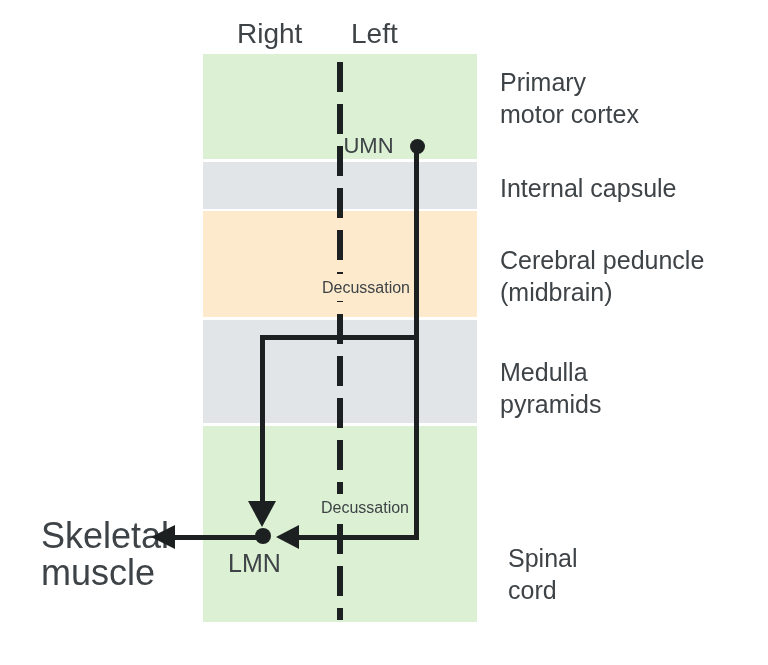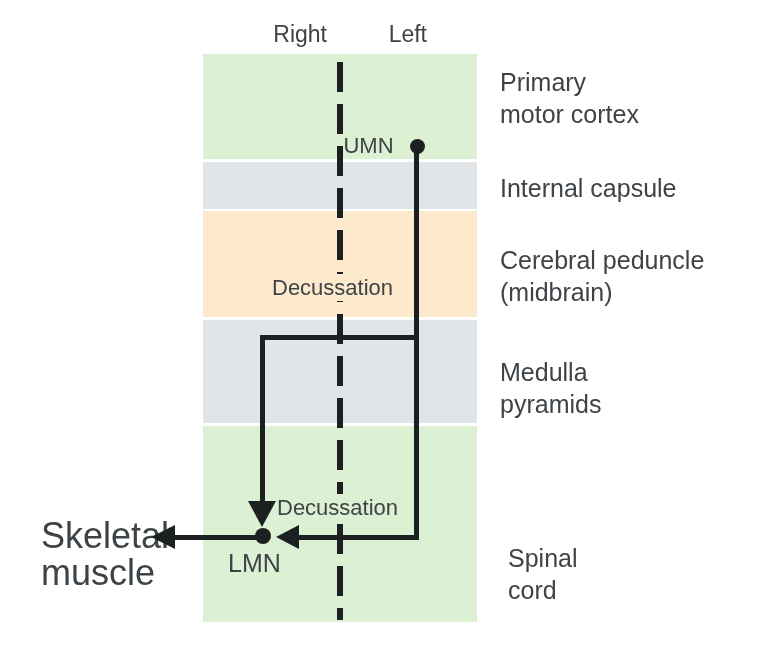--- a/index.html
+++ b/index.html
@@ -3,21 +3,21 @@
 <meta charset="utf-8">
 <style>
   html,body{margin:0;padding:0;background:#fff;}
   #canvas{
     position:relative;width:768px;height:665px;background:#fff;overflow:hidden;
     font-family:"Liberation Sans","DejaVu Sans",sans-serif;
     color:var(--text,#3e4347);
   }
   .abs{position:absolute;}
   
-  .hdr{top:20px;font-size:23px;line-height:28px;text-align:right;color:var(--text);}
+  .hdr{top:20px;font-size:28px;line-height:28px;text-align:left;color:var(--text);}
   #hdr-right{left:237px;width:90px;}
   #hdr-left{left:351px;width:76px;}
   
   .band{left:203px;width:274px;z-index:1;}
   #band-0{top:54px;height:105px;}
   #band-1{top:162px;height:47px;}
   #band-2{top:211px;height:106px;}
   #band-3{top:320px;height:103px;}
   #band-4{top:426px;height:196px;}
   
@@ -27,21 +27,21 @@
   #side-2{top:244px;}
   #side-3{top:356px;}
   #side-4{top:542px;margin-left:8px;}
   
   #midline{
     left:337px;top:62px;width:6px;height:558px;z-index:2;
     background:repeating-linear-gradient(to bottom,
       var(--line) 0,var(--line) 30px,transparent 30px,transparent 42px);
   }
   
-  .decuss{font-size:22px;line-height:27px;text-align:left;z-index:3;color:var(--text);}
+  .decuss{font-size:16px;line-height:27px;text-align:right;z-index:3;color:var(--text);}
   #decuss-upper{left:272px;width:138px;top:274px;height:27px;}
   #decuss-lower{left:277px;width:132px;top:494px;height:27px;}
   
   #umn-label{left:330px;top:133px;width:77px;text-align:center;font-size:22px;z-index:3;}
   #lmn-label{left:228px;top:549px;font-size:25px;z-index:3;}
   #muscle-label{left:41px;top:517px;font-size:36px;line-height:37px;z-index:3;}
   
   .pline{background:var(--line);z-index:4;}
   #v-right{left:414px;top:146px;width:5px;height:393px;}
   #h-cross{left:260px;top:335px;width:159px;height:5px;}

